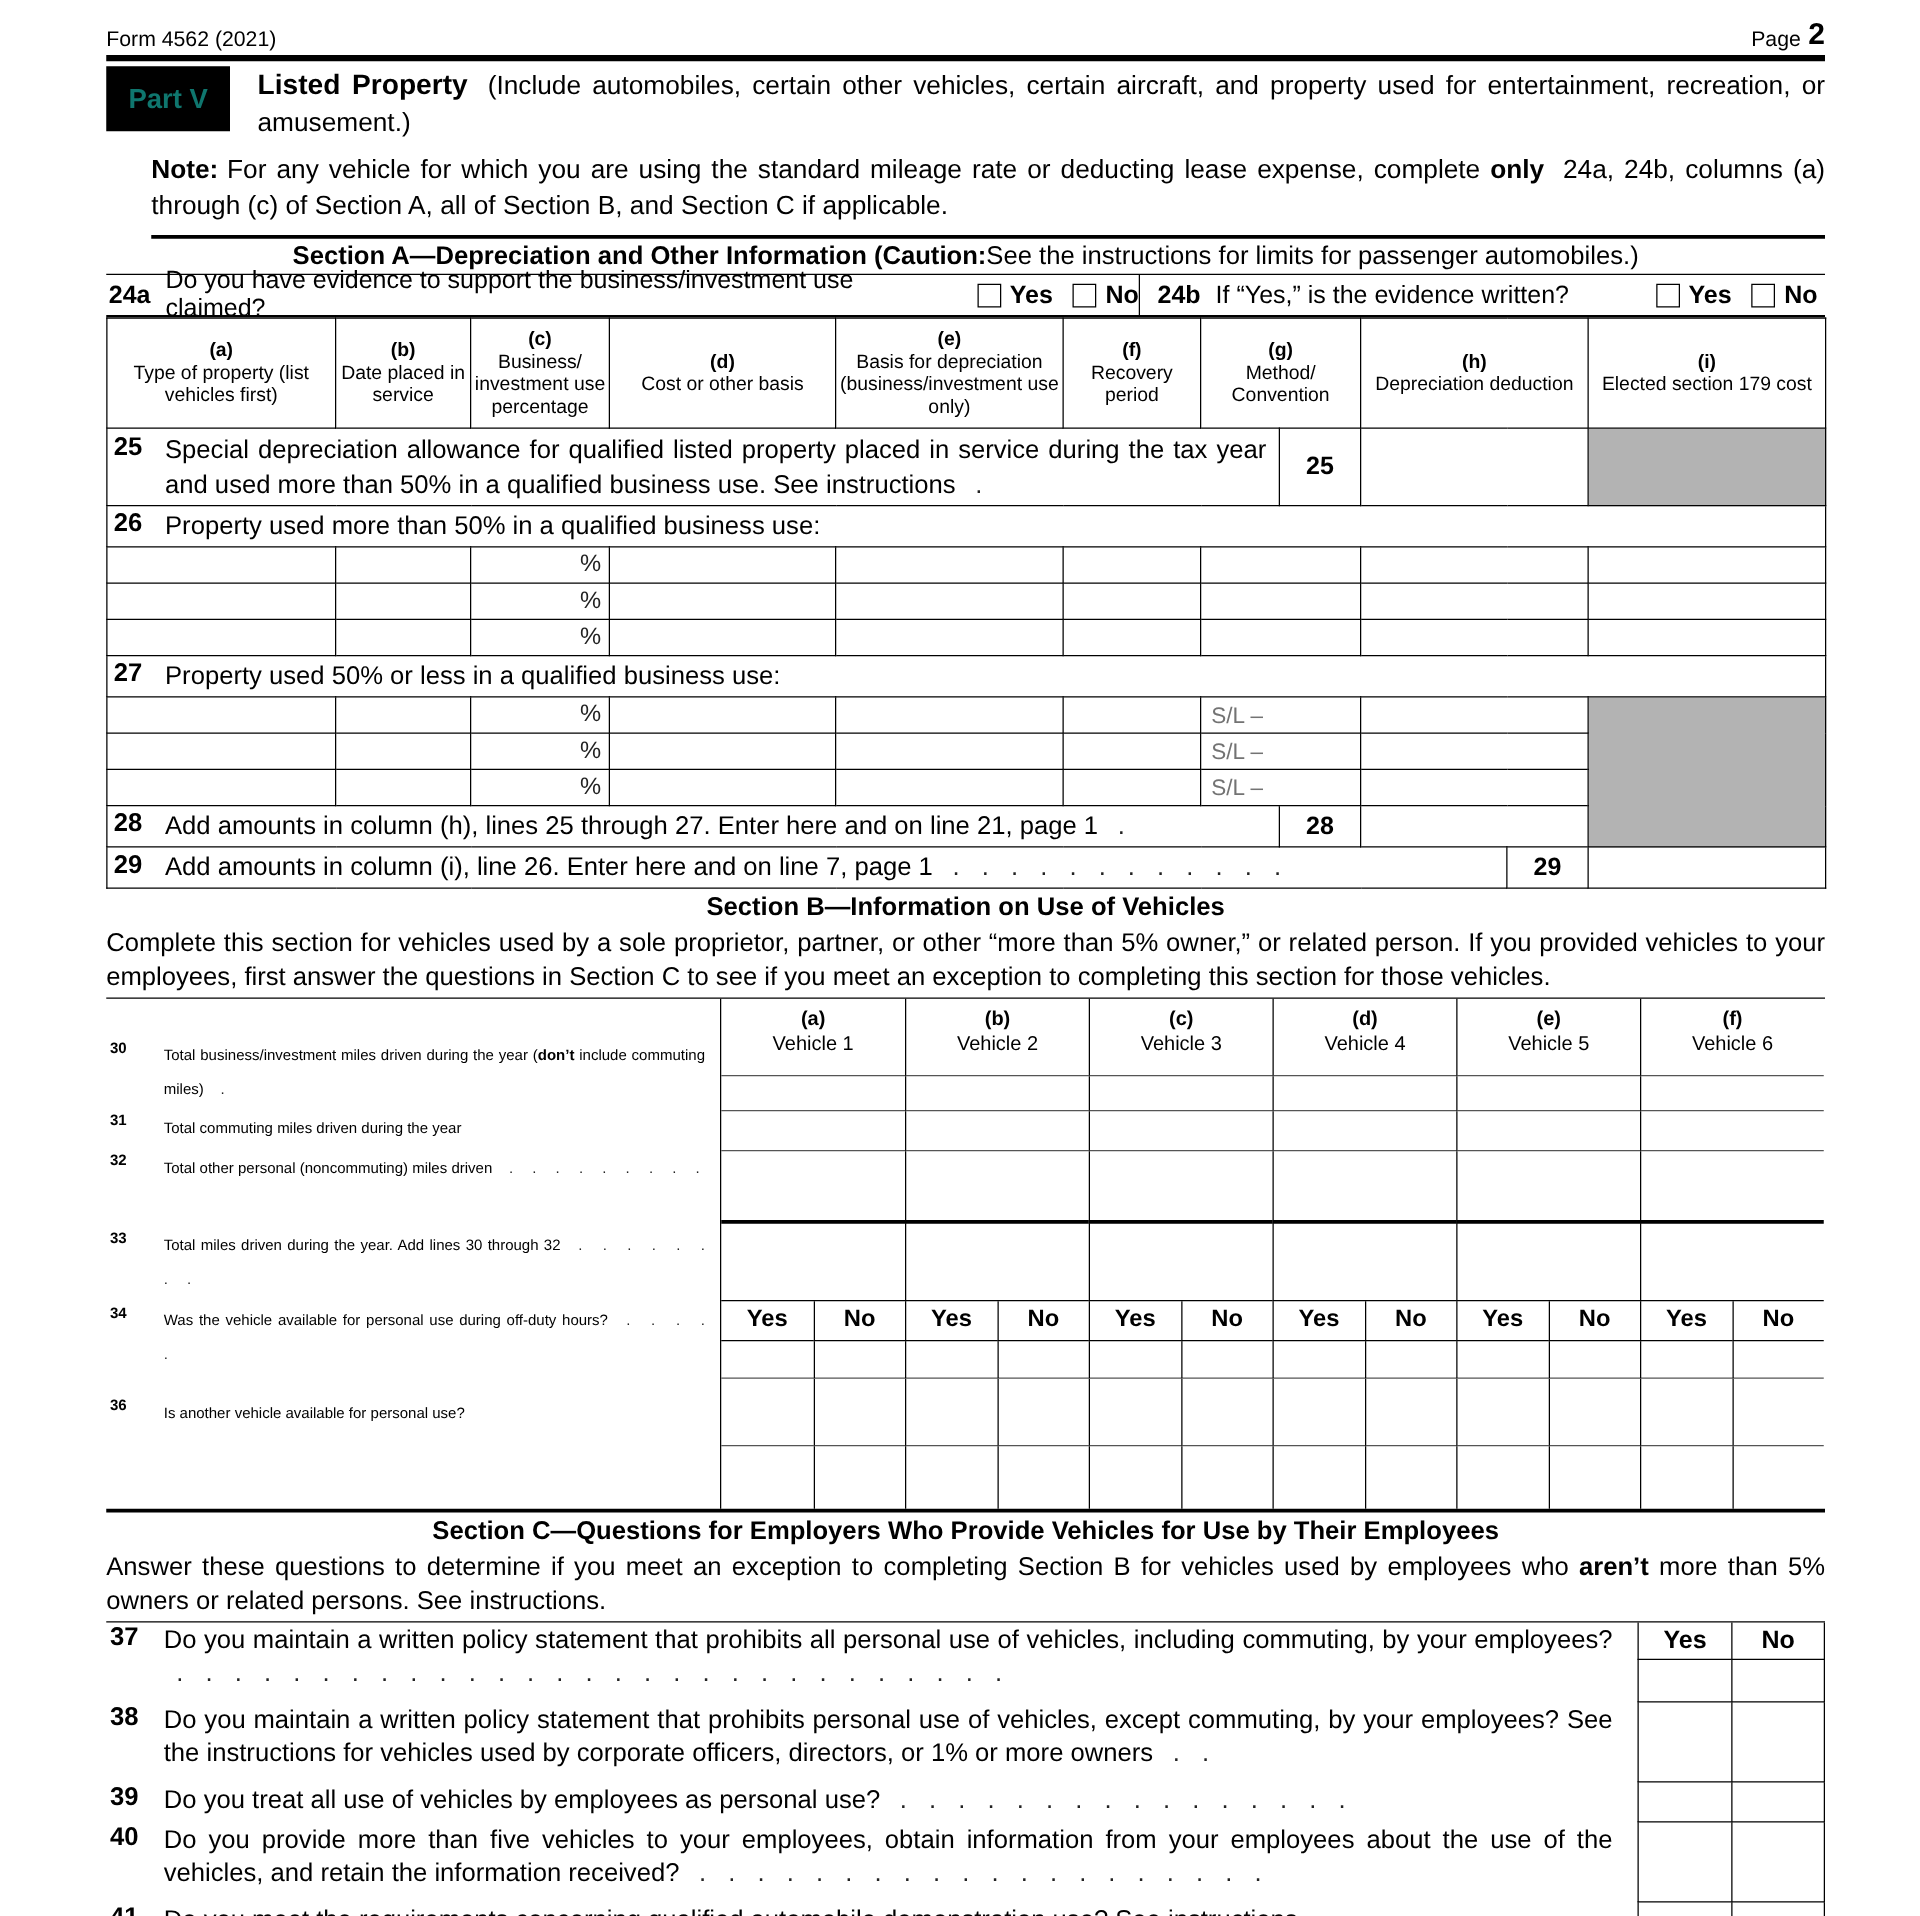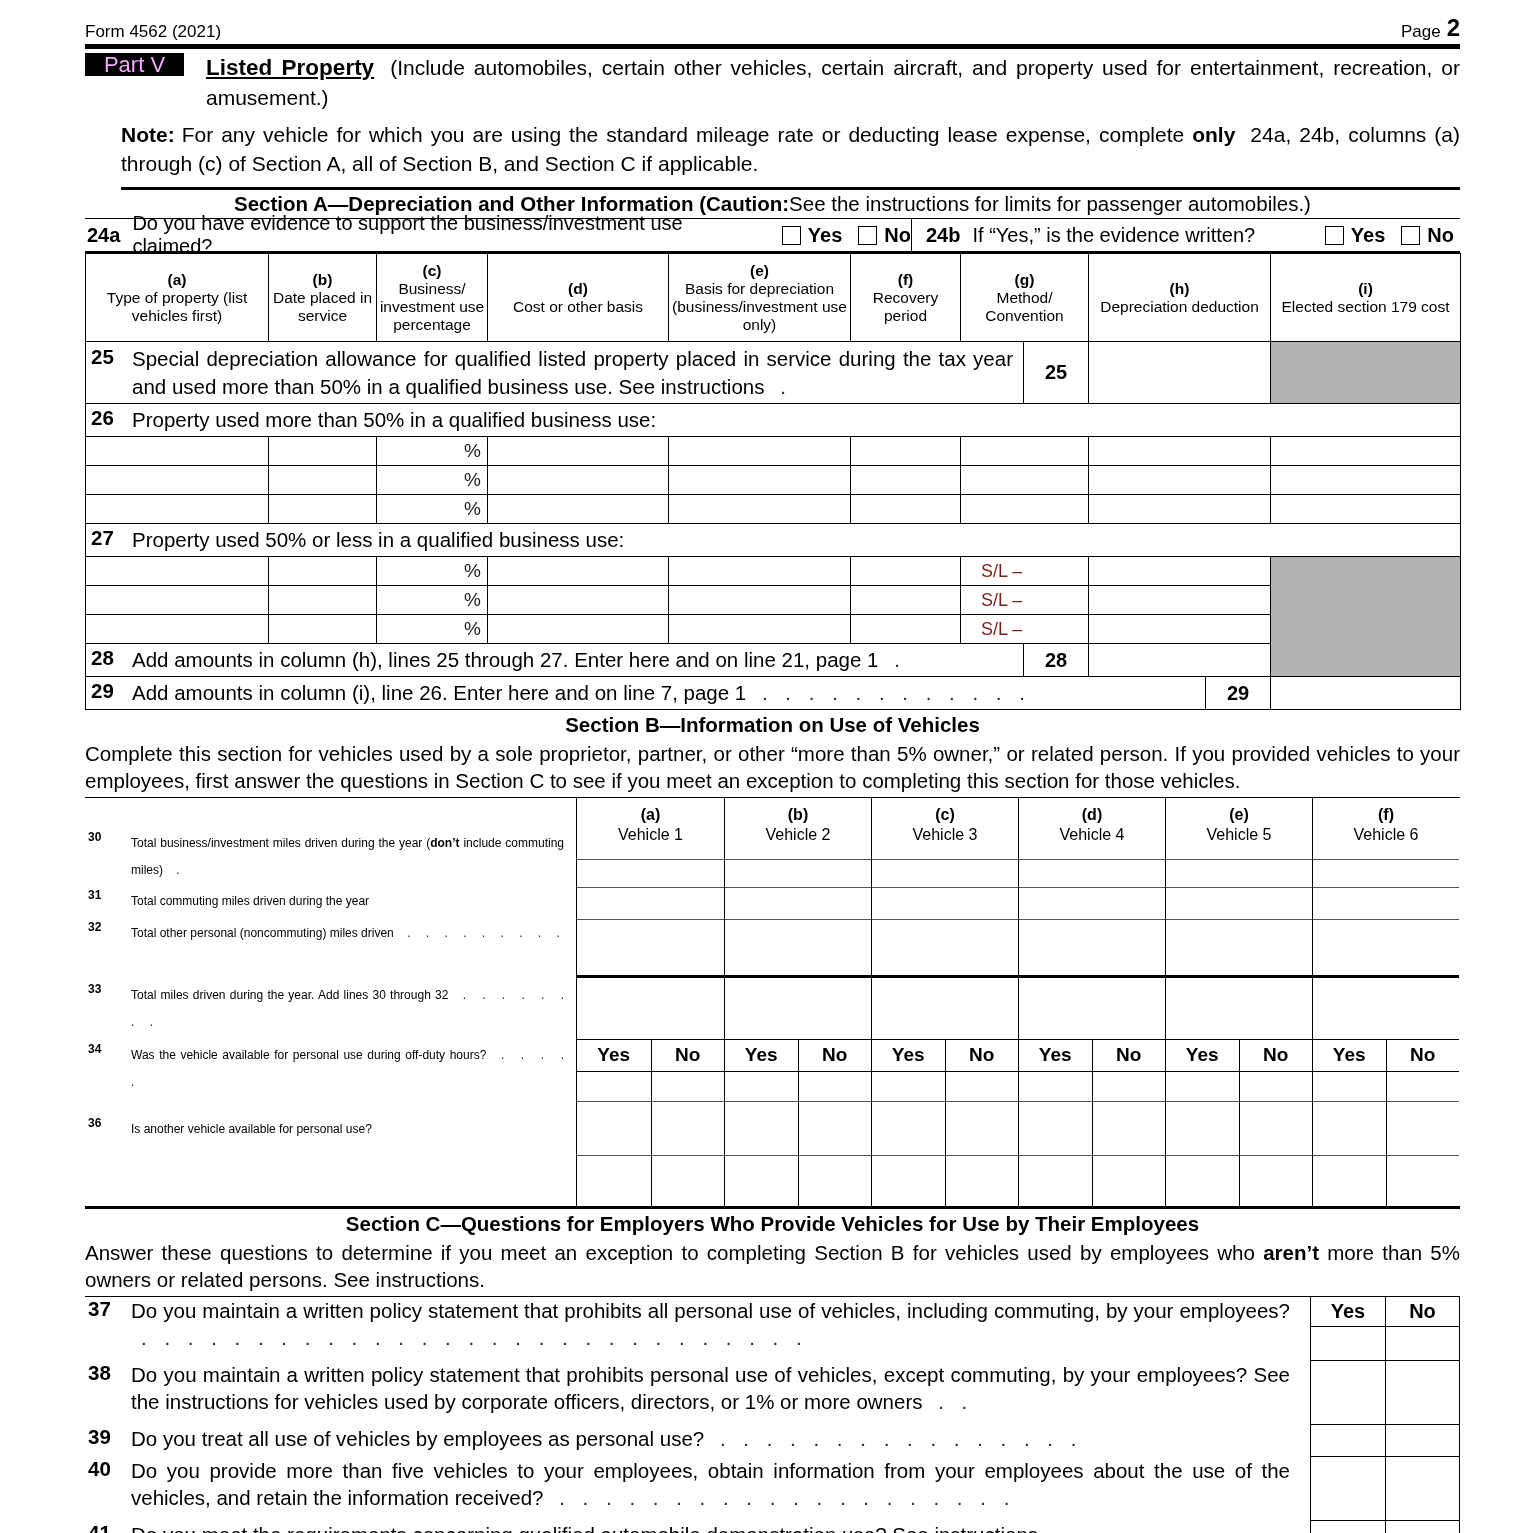--- a/index.html
+++ b/index.html
@@ -7,24 +7,24 @@
        font-family:"Liberation Sans",sans-serif;}
   .page{padding:16px 76px 0 85px;}
   b,.bold{font-weight:bold;}
   
   .top-row{display:flex;justify-content:space-between;align-items:flex-end;font-size:17px;height:26px;}
   .pageno{font-size:24px;font-weight:bold;margin-left:6px;}
   .page-right{display:flex;align-items:flex-end;}
   .black-bar{height:5px;background:#000;margin-top:2px;}
   
   .partv-row{display:flex;margin-top:4px;}
-  .partv-box{background:#000;color:#f0abfc;font-weight:normal;font-size:22px;width:99px;height:23px;
+  .partv-box{background:#000;color:#0f766e;font-weight:bold;font-size:22px;width:99px;height:52px;
              display:flex;align-items:center;justify-content:center;flex:0 0 auto;}
   .partv-text{padding-left:22px;font-size:21px;line-height:30px;text-align:justify;flex:1;}
-  .partv-title{font-weight:bold;font-size:22.5px;padding-right:16px;text-decoration:underline;}
+  .partv-title{font-weight:bold;font-size:22.5px;padding-right:16px;}
   .note-block{margin:7px 0 0 118px;font-size:21px;line-height:29px;text-align:justify;padding-bottom:9px;}
   .note-block b{margin-right:7px;}
   .rule-2{border-bottom:3px solid #000;margin-left:36px;}
   
   .sec-title{font-size:20.5px;height:29px;display:flex;align-items:center;justify-content:center;}
   .seca-title{border-bottom:1.5px solid #000;}
   .sec-intro{font-size:20.5px;line-height:27px;padding:1px 0 3px 0;text-align:justify;}
   
   .q24{display:flex;align-items:center;height:34px;border-bottom:2px solid #000;font-size:20px;}
   .q24-half-a{flex:0 0 826px;display:flex;align-items:center;height:100%;}
@@ -40,21 +40,21 @@
   td.hdr{text-align:center;font-size:15.5px;line-height:18px;height:88px;padding:2px;border-bottom:1.5px solid #000;}
   .hl{font-weight:bold;display:block;}
   .rowflex{display:flex;align-items:flex-start;}
   .lnum{flex:0 0 46px;font-weight:bold;padding-left:5px;font-size:20.5px;}
   .ltext{flex:1;text-align:justify;padding-right:10px;font-size:20.5px;line-height:28px;}
   td.txtcell{padding:2px 0;}
   td.h62{height:62px;} td.h30{height:30px;} td.h29{height:29px;} td.h32{height:32px;}
   td.numbox{font-weight:bold;font-size:20px;text-align:center;}
   .gray, td.gray{background:#b3b3b3;}
   td.pct{text-align:right;padding-right:6px;font-size:19px;color:#222;}
-  td.slc{font-size:18px;color:#7f1d1d;padding-left:20px;}
+  td.slc{font-size:18px;color:#737373;padding-left:8px;}
   .dots{word-spacing:12px;margin-left:10px;color:#222;}
   
   .secb-wrap{display:flex;border-top:1.5px solid #000;border-bottom:3px solid #000;}
   .secb-left{flex:0 0 492px;border-right:1px solid #000;font-size:12px;padding-top:0;}
   .qb{display:flex;}
   .qnum2{flex:0 0 46px;font-weight:bold;padding-left:3px;}
   .qt{flex:1;text-align:justify;padding-right:12px;line-height:27px;}
   .qb30{height:90px;padding-top:32px;} .qb31{height:32px;} .qb32{height:58px;}
   .qb33{height:62px;padding-top:4px;} .qb34{height:62px;padding-top:2px;} .qb35{height:54px;} .qb36{height:50px;padding-top:14px;}
   .vgrid{display:grid;grid-template-columns:repeat(12,73.5px);font-size:16px;}

